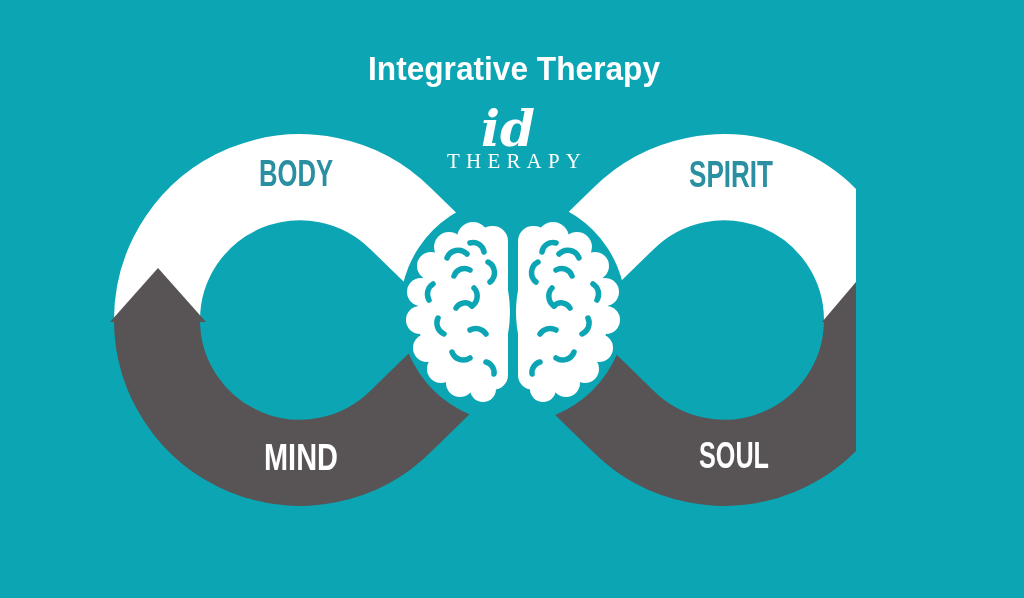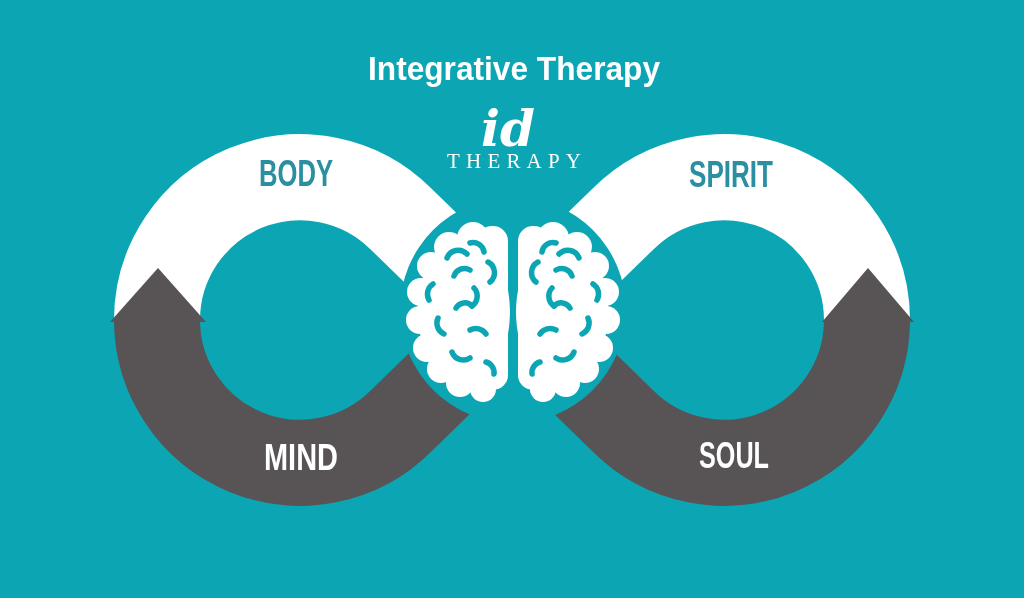--- a/index.html
+++ b/index.html
@@ -1,18 +1,18 @@
 <!DOCTYPE html>
 <html><head>
 <meta charset="utf-8">
 <style>
   html, body { margin: 0; padding: 0; background: #0BA5B4; }
   .stage {
     position: relative;
-    width: 1024px;
+    width: 856px;
     height: 598px;
     overflow: hidden;
     font-family: "Liberation Sans", sans-serif;
   }
   svg { display: block; }
   text { font-family: "Liberation Sans", sans-serif; }
   .title-text { font-size: 34px; font-weight: bold; }
   .loop-label { font-size: 37px; font-weight: bold; letter-spacing: 0px; }
   .logo-word  { font-family: "Liberation Serif", serif; font-size: 21px; }
   .logo-script {

